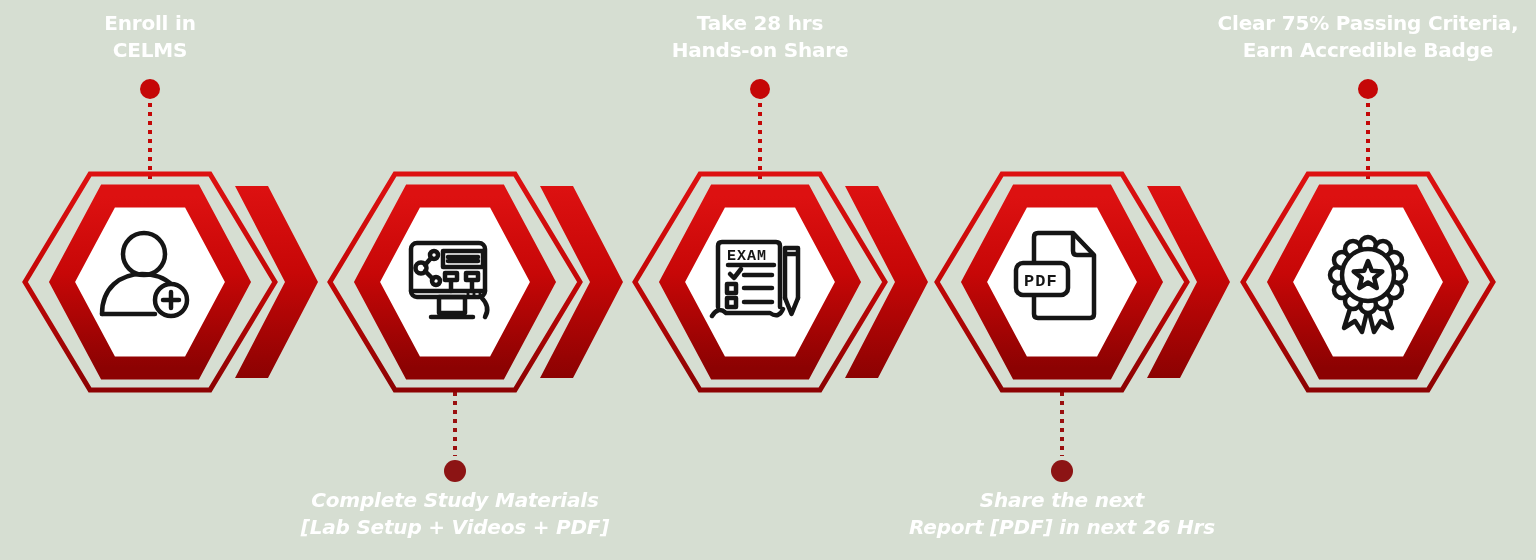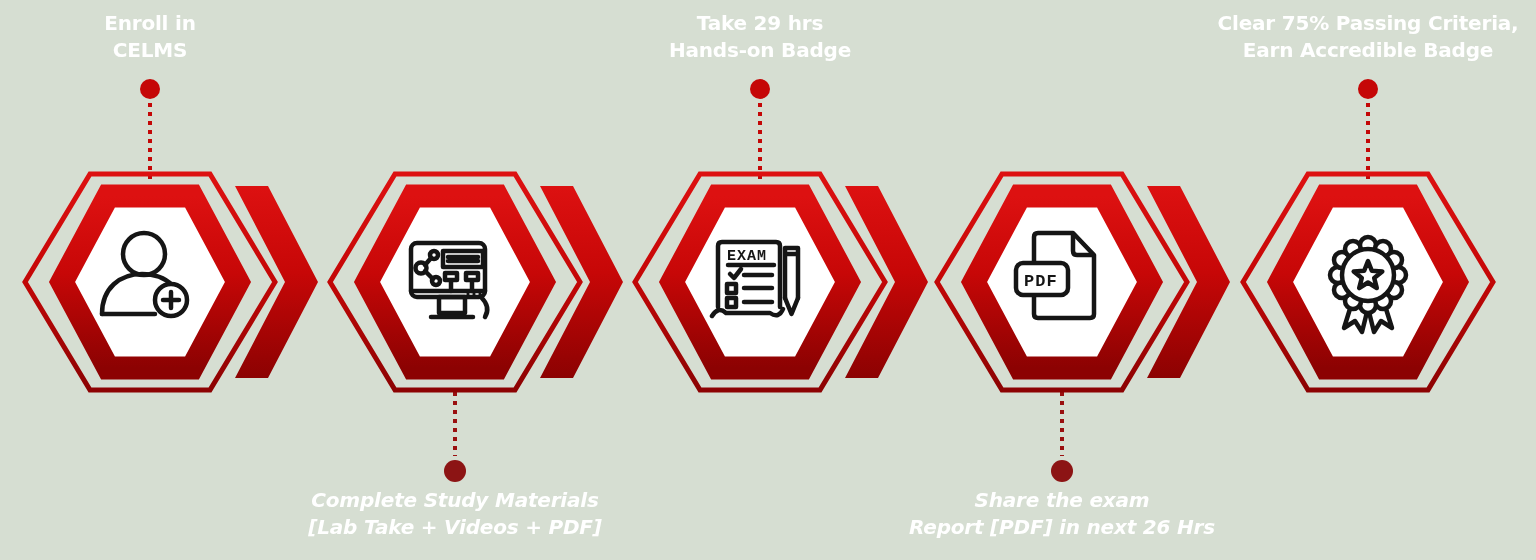--- a/index.html
+++ b/index.html
@@ -52,21 +52,21 @@
         <path class="ic" d="M74,144 L127,144"></path>
         <circle class="ic-fill" cx="143" cy="130" r="16"></circle>
         <path class="ic" d="M135,130 H151 M143,122 V138"></path>
       </g>
     </svg>
   </div>
 
   <div class="step" style="left:275px">
     <div class="step-label pos-bottom">
       <div>Complete Study Materials</div>
-      <div>[Lab Take + Videos + PDF]</div>
+      <div>[Lab Setup + Videos + PDF]</div>
     </div>
     <div class="conn-dot pos-bottom"></div>
     <div class="dotline pos-bottom"></div>
     <svg class="hex-svg" viewBox="0 0 310 230">
       <polygon points="0,112 65,4 185,4 250,112 185,220 65,220" fill="none" stroke="url(#gr)" stroke-width="5"></polygon>
       <polygon points="37,112 83,26 167,26 213,112 167,198 83,198" fill="#ffffff" stroke="url(#gr)" stroke-width="23"></polygon>
       <polygon points="210,16 243,16 293,112 243,208 210,208 260,112" fill="url(#gr)"></polygon>
       <g transform="translate(3,0)">
         <rect class="ic" x="78" y="73" width="74" height="54" rx="6"></rect>
         <path class="ic" d="M78,121 H152"></path>
@@ -82,22 +82,22 @@
         <path class="ic" d="M112,103 h12 v7 h-12 z M133,103 h12 v7 h-12 z M118,110 v11 M139,110 v11"></path>
         <rect class="ic" x="106" y="127" width="26" height="16"></rect>
         <path class="ic" d="M98,147 H140"></path>
         <path class="ic" d="M148,127 q10,10 4,20"></path>
       </g>
     </svg>
   </div>
 
   <div class="step" style="left:580px">
     <div class="step-label pos-top">
-      <div>Take 29 hrs</div>
-      <div>Hands-on Badge</div>
+      <div>Take 28 hrs</div>
+      <div>Hands-on Share</div>
     </div>
     <div class="conn-dot pos-top"></div>
     <div class="dotline pos-top"></div>
     <svg class="hex-svg" viewBox="0 0 310 230">
       <polygon points="0,112 65,4 185,4 250,112 185,220 65,220" fill="none" stroke="url(#gr)" stroke-width="5"></polygon>
       <polygon points="37,112 83,26 167,26 213,112 167,198 83,198" fill="#ffffff" stroke="url(#gr)" stroke-width="23"></polygon>
       <polygon points="210,16 243,16 293,112 243,208 210,208 260,112" fill="url(#gr)"></polygon>
       <g transform="translate(3,0)">
         <path class="ic" d="M80,137 V76 Q80,72 84,72 H138 Q142,72 142,76 V137"></path>
         <path class="ic" d="M74,146 Q80,136 88,143 H132 Q141,149 145,139"></path>
@@ -110,21 +110,21 @@
         <rect class="ic" x="89" y="128" width="9" height="9"></rect>
         <path class="ic" d="M106,132 H134"></path>
         <path class="ic" d="M147,128 V78 H160 V128 M147,84 H160"></path>
         <path class="ic" d="M147,128 L153.5,144 L160,128"></path>
       </g>
     </svg>
   </div>
 
   <div class="step" style="left:882px">
     <div class="step-label pos-bottom">
-      <div>Share the exam</div>
+      <div>Share the next</div>
       <div>Report [PDF] in next 26 Hrs</div>
     </div>
     <div class="conn-dot pos-bottom"></div>
     <div class="dotline pos-bottom"></div>
     <svg class="hex-svg" viewBox="0 0 310 230">
       <polygon points="0,112 65,4 185,4 250,112 185,220 65,220" fill="none" stroke="url(#gr)" stroke-width="5"></polygon>
       <polygon points="37,112 83,26 167,26 213,112 167,198 83,198" fill="#ffffff" stroke="url(#gr)" stroke-width="23"></polygon>
       <polygon points="210,16 243,16 293,112 243,208 210,208 260,112" fill="url(#gr)"></polygon>
       <g transform="translate(3,0)">
         <path class="ic" d="M98,63 H133 L154,85 V144 Q154,148 150,148 H98 Q94,148 94,144 V67 Q94,63 98,63 Z"></path>

